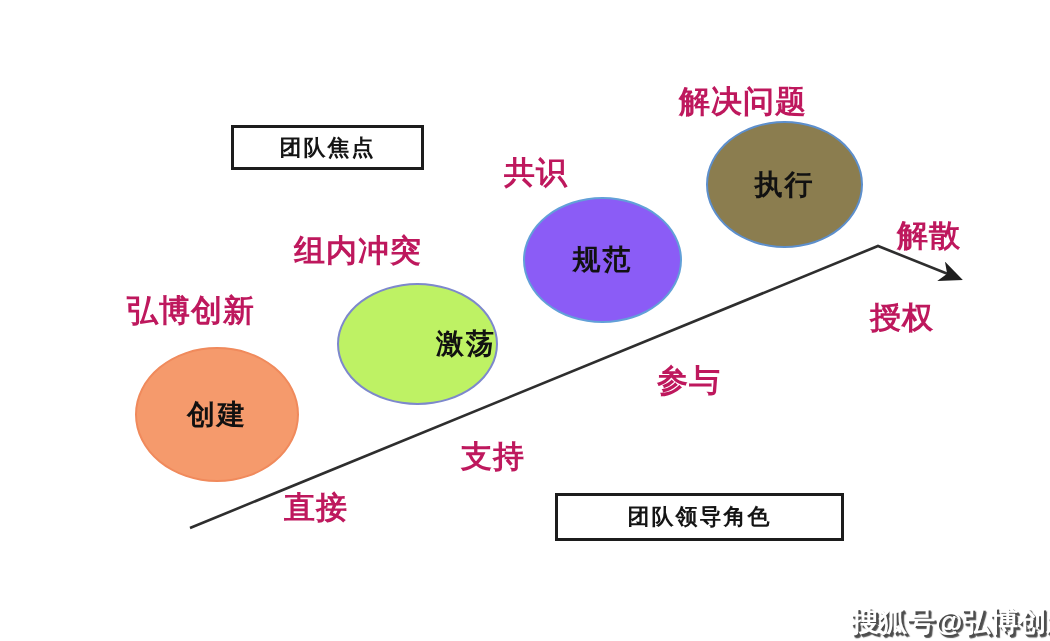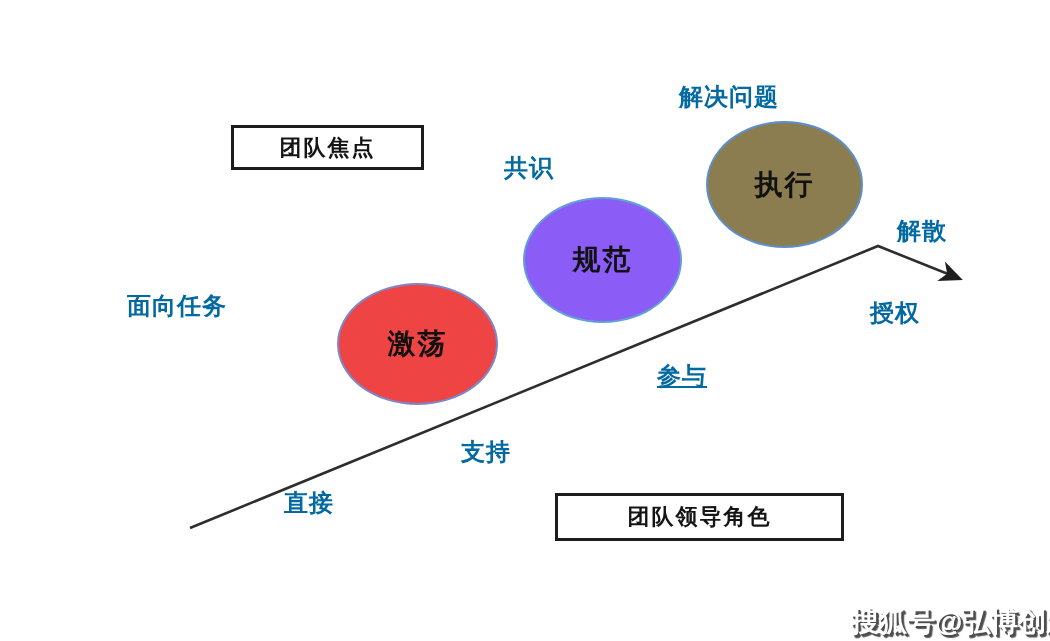--- a/index.html
+++ b/index.html
@@ -29,32 +29,32 @@
     letter-spacing: 2px;
     color: #111;
   }
   .circle-forming    { left: 135px; top: 347px; width: 160px; height: 131px; }
   .circle-storming   { left: 337px; top: 283px; width: 157px; height: 118px; }
   .circle-norming    { left: 523px; top: 197px; width: 155px; height: 122px; }
   .circle-performing { left: 706px; top: 121px; width: 153px; height: 123px; }
   .focus-label, .lead-label {
     position: absolute;
     font-weight: bold;
-    font-size: 24px;
+    font-size: 31px;
     letter-spacing: 1px;
     white-space: nowrap;
-    color: #0369a1;
+    color: #be185d;
   }
   .lbl-task      { left: 127px; top: 290px; }
   .lbl-conflict  { left: 294px; top: 230px; }
   .lbl-consensus { left: 504px; top: 152px; }
   .lbl-solve     { left: 679px; top: 81px; }
   .lbl-direct    { left: 284px; top: 487px; }
   .lbl-support   { left: 461px; top: 436px; }
-  .lbl-join      { left: 657px; top: 360px; text-decoration: underline; }
+  .lbl-join      { left: 657px; top: 360px; }
   .lbl-delegate  { left: 826px; top: 297px; margin-left: 44px; }
   .lbl-disband   { left: 897px; top: 215px; }
   .title-box {
     position: absolute;
     background: #ffffff;
     border: 3px solid #1c1c1c;
     display: flex;
     align-items: center;
     justify-content: center;
     font-weight: bold;
@@ -83,31 +83,35 @@
 
   <svg id="arrow-layer" viewBox="0 0 1050 641" xmlns="http://www.w3.org/2000/svg">
     <defs>
       <marker id="arrowhead" markerWidth="9" markerHeight="8" refX="7" refY="4" orient="auto" markerUnits="strokeWidth">
         <path d="M0,0 L9,4 L0,8 L2.5,4 z" fill="#1e1e1e"></path>
       </marker>
     </defs>
     <polyline points="190,528 878,246 958,278" fill="none" stroke="#2e2e2e" stroke-width="2.6" stroke-linejoin="miter" marker-end="url(#arrowhead)"></polyline>
   </svg>
 
-  <div class="stage-circle circle-storming" style="background: #ef4444; border: 2px solid rgb(125, 136, 204);">
+  <div class="stage-circle circle-forming" style="background: rgb(245, 154, 108); border: 2px solid rgb(240, 138, 92);">
+    <span>创建</span>
+  </div>
+  <div class="stage-circle circle-storming" style="background: #bef264; border: 2px solid rgb(125, 136, 204); justify-content: flex-end;">
     <span>激荡</span>
   </div>
   <div class="stage-circle circle-norming" style="background: #8b5cf6; border: 2px solid rgb(98, 160, 216);">
     <span>规范</span>
   </div>
   <div class="stage-circle circle-performing" style="background: rgb(139, 125, 79); border: 2px solid rgb(93, 143, 204); font-family: Liberation Mono, monospace;">
     <span>执行</span>
   </div>
 
-  <div class="focus-label lbl-task">面向任务</div>
+  <div class="focus-label lbl-task">弘博创新</div>
+  <div class="focus-label lbl-conflict">组内冲突</div>
   <div class="focus-label lbl-consensus">共识</div>
   <div class="focus-label lbl-solve">解决问题</div>
 
   <div class="lead-label lbl-direct">直接</div>
   <div class="lead-label lbl-support">支持</div>
   <div class="lead-label lbl-join">参与</div>
   <div class="lead-label lbl-delegate">授权</div>
   <div class="lead-label lbl-disband">解散</div>
 
   <div class="title-box box-focus">

